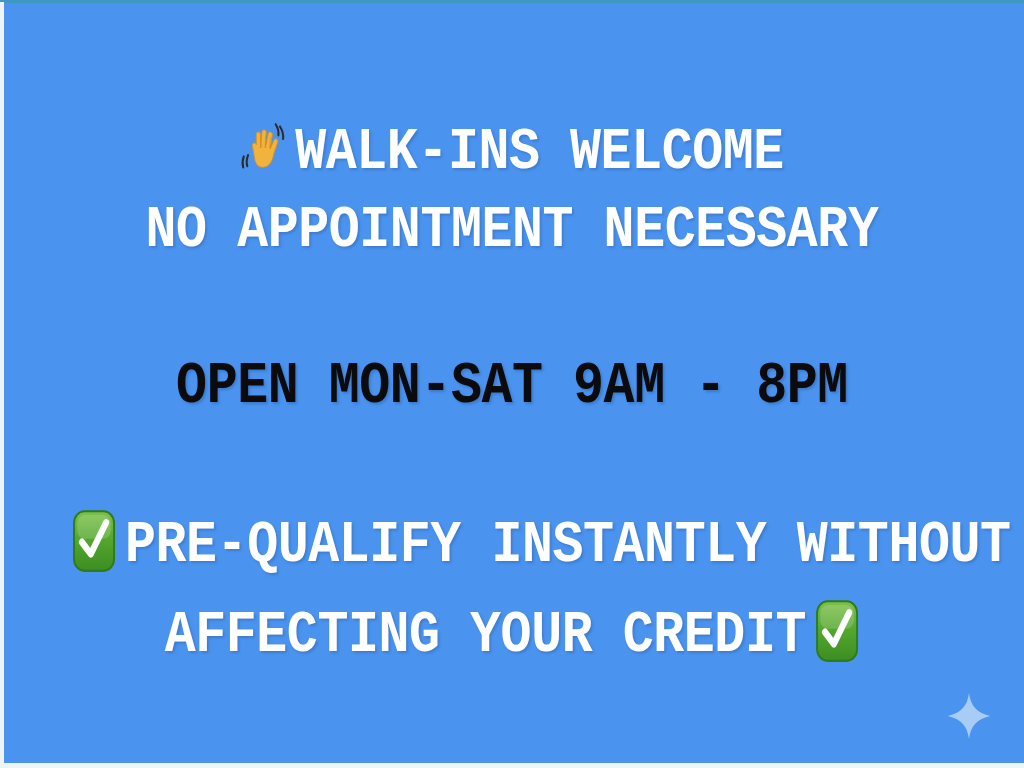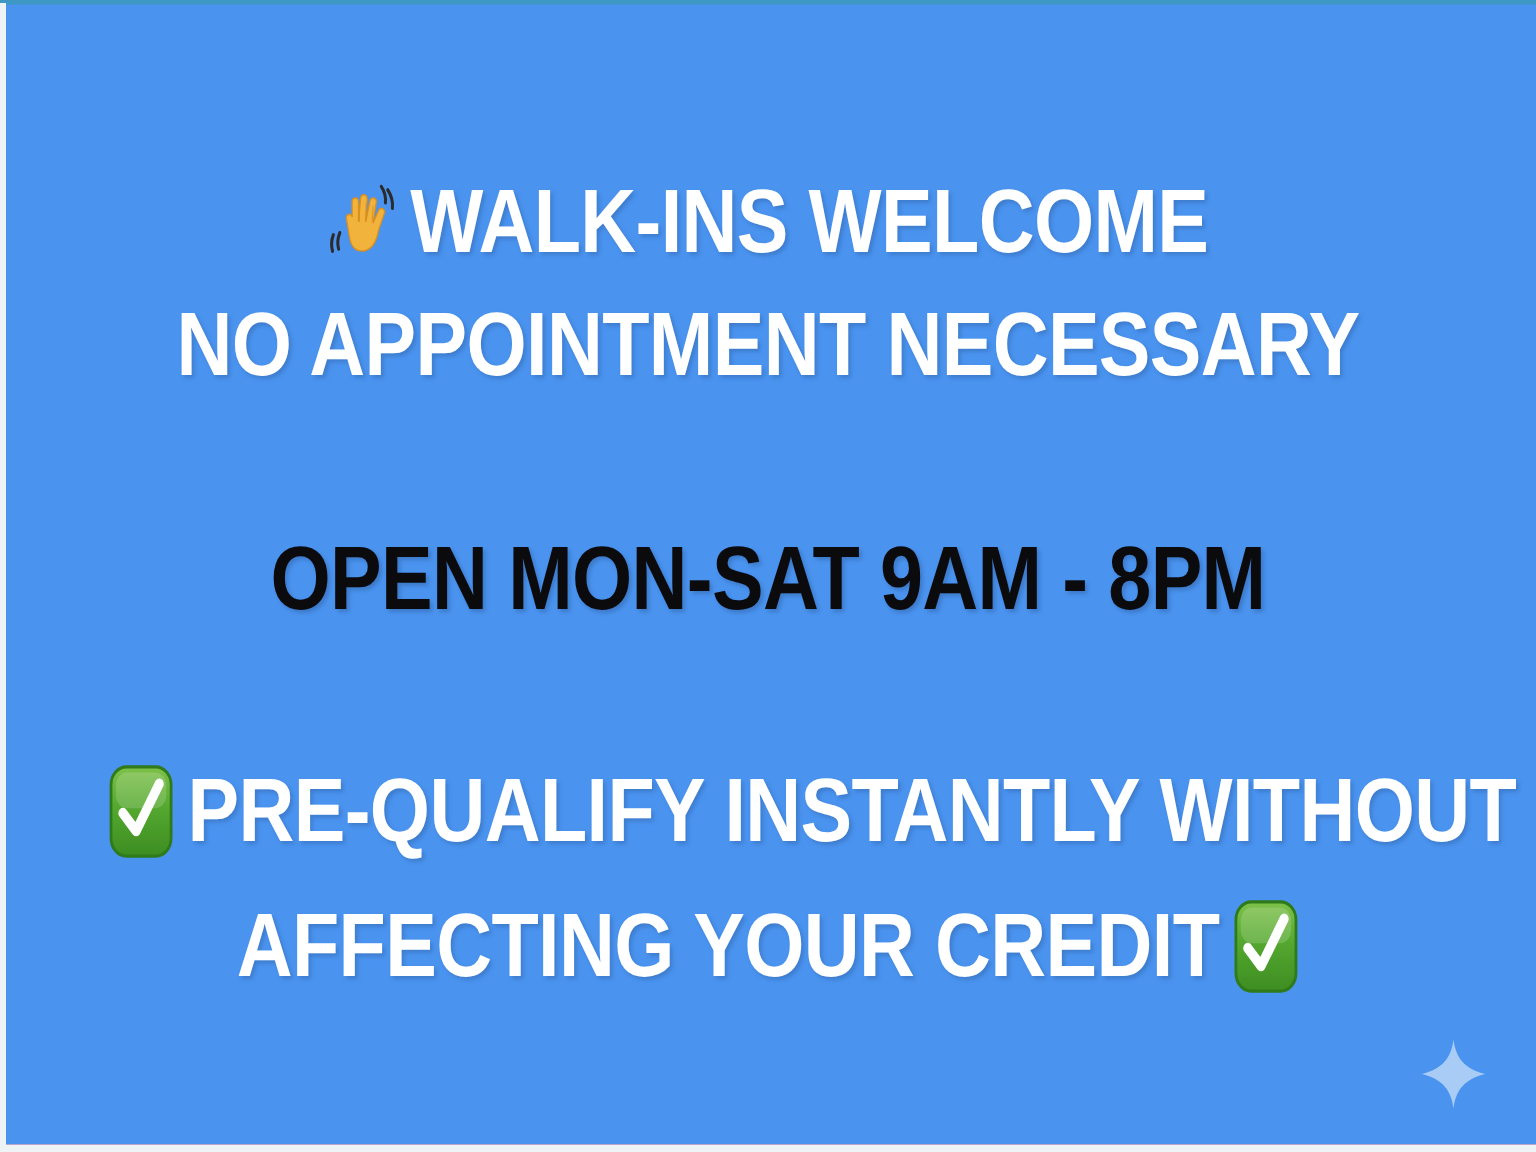--- a/index.html
+++ b/index.html
@@ -6,22 +6,22 @@
     margin: 0;
     padding: 0;
     background: #ffffff;
   }
 
   #slide {
     position: relative;
     width: 1024px;
     height: 768px;
     overflow: hidden;
-    background: #be185d;
-    font-family: Liberation Sans, sans-serif;
+    background: #c2410c;
+    font-family: Liberation Mono, monospace;
   }
 
   
   #panel {
     position: absolute;
     left: 4px;
     top: 2px;
     right: 0px;
     bottom: 5px;
     background: #4a94f0;

